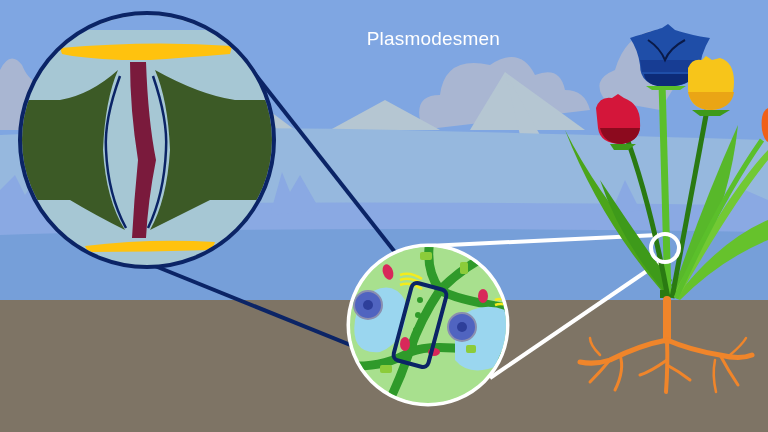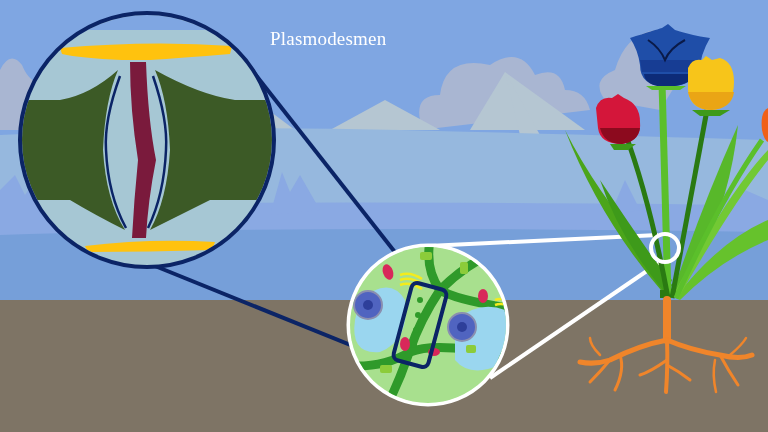--- a/index.html
+++ b/index.html
@@ -1,20 +1,20 @@
 <!DOCTYPE html>
 <html><head>
   <meta charset="utf-8">
   <style>
     html, body { margin: 0; padding: 0; background: #7d9ee0; }
     body { width: 768px; height: 432px; overflow: hidden; position: relative; }
     .scene { position: absolute; left: 0; top: 0; width: 768px; height: 432px; }
     .title {
-      position: absolute; left: 270px; top: 28px; width: 230px; text-align: left;
-      font-family: Liberation Serif, serif; font-size: 19px; color: #ffffff;
+      position: absolute; left: 270px; top: 28px; width: 230px; text-align: right;
+      font-family: Liberation Sans, sans-serif; font-size: 19px; color: #ffffff;
       letter-spacing: 0.2px;
     }
   </style>
 </head>
 <body>
 
 <svg class="scene" viewBox="0 0 768 432" xmlns="http://www.w3.org/2000/svg">
   <defs>
     <clipPath id="bigClip">
         <circle cx="147" cy="140" r="125"></circle>

